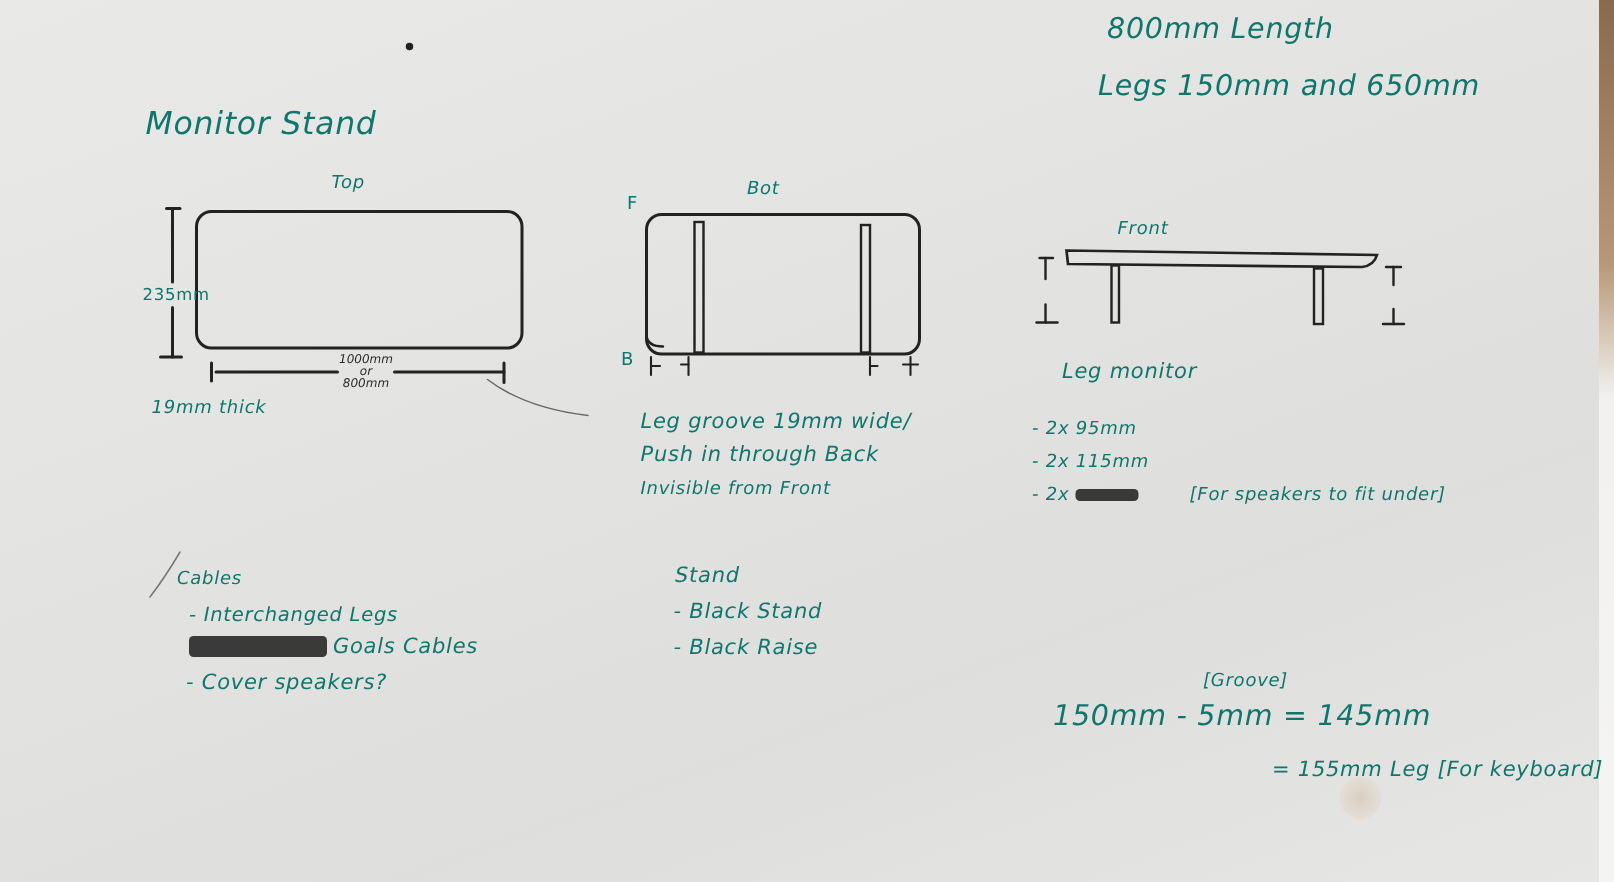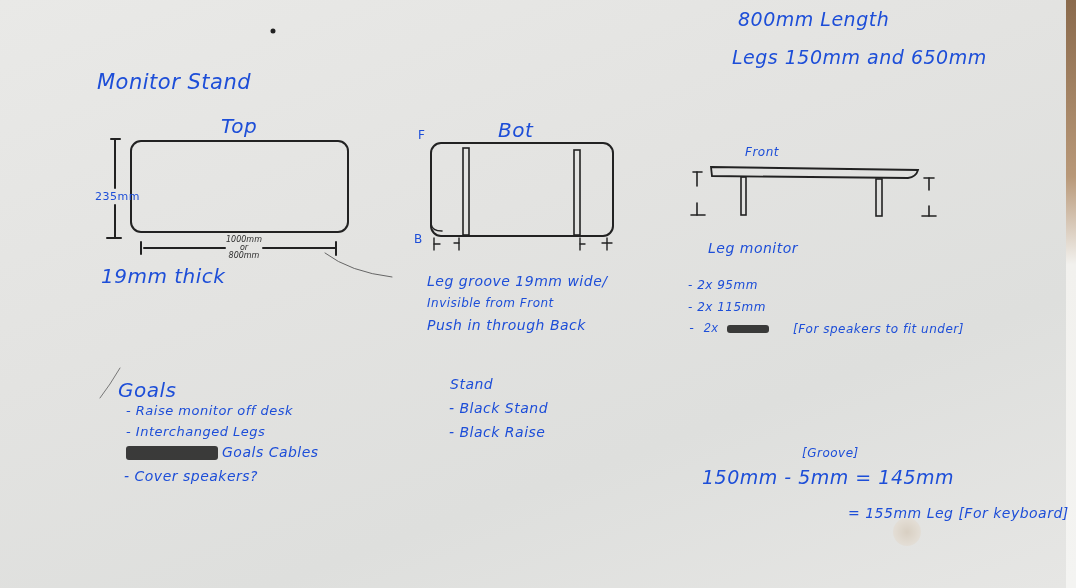--- a/index.html
+++ b/index.html
@@ -10,26 +10,26 @@
   }
   .paper {
     position: absolute; left: 0; top: 0; width: 1066px; height: 588px;
     background: linear-gradient(160deg, #e9e9e7 0%, #e3e3e1 40%, #dedfdd 70%, #e6e6e4 100%);
   }
   .desk-edge {
     position: absolute; left: 1066px; top: 0; width: 10px; height: 588px;
     background: linear-gradient(180deg, #8a6a4c 0%, #b89878 30%, #f2f1ee 45%, #f4f4f2 100%);
   }
   .hw {
-    position: absolute; color: #1d4ed8;
+    position: absolute; color: #0f766e;
     font-family: "DejaVu Sans", sans-serif; font-style: italic;
     white-space: nowrap; letter-spacing: 0.5px;
   }
   .t18 { font-size: 19px; }
-  .t16 { font-size: 20px; }
+  .t16 { font-size: 12px; }
   .t14 { font-size: 14px; }
   .t13 { font-size: 13px; }
   .t12 { font-size: 12px; }
   .t9  { font-size: 8px; }
   svg.sketch { position: absolute; left: 0; top: 0; }
   .scribble { display: inline-block; width: 92px; height: 14px; background: #1c1c1c; border-radius: 3px; vertical-align: middle; margin-right: 4px; opacity: .85; }
   .stain { position: absolute; left: 893px; top: 518px; width: 28px; height: 28px; border-radius: 50%; background: radial-gradient(circle, #d8cfc2 0%, #e2dcd3 60%, transparent 100%); }
   ul.list { list-style: none; margin: 0; padding: 0; }
   ul.list li { margin: 0; }
 </style>
@@ -106,37 +106,36 @@
   <div>or</div>
   <div>800mm</div>
 </div>
 <div class="hw t16" style="left:101px; top:264px;">19mm thick</div>
 
 <div class="hw t16" style="left:498px; top:118px;">Bot</div>
 <div class="hw t12" style="left:418px; top:128px; font-style:normal;">F</div>
 <div class="hw t12" style="left:414px; top:232px; font-style:normal;">B</div>
 <ul class="list" style="position:absolute; left:427px; top:270px;">
   <li class="hw t14" style="position:static; line-height:22px;">Leg groove 19mm wide/</li>
+  <li class="hw t14" style="position:static; line-height:22px;">Push in through Back</li>
   <li class="hw t12" style="position:static; line-height:22px;">Invisible from Front</li>
-  <li class="hw t14" style="position:static; line-height:22px;">Push in through Back</li>
 </ul>
 
 <div class="hw t12" style="left:745px; top:145px;">Front</div>
 
 <div class="hw t14" style="left:708px; top:240px;">Leg monitor</div>
 <ul class="list" style="position:absolute; left:688px; top:274px;">
   <li class="hw t12" style="position:static; line-height:22px;">- 2x 95mm</li>
   <li class="hw t12" style="position:static; line-height:22px;">- 2x 115mm</li>
-  <li class="hw t12" style="position:static; line-height:22px;font-family:Liberation Mono, monospace;"><span>- 2x</span> <span class="scribble" style="width:42px; height:8px;"></span></li>
+  <li class="hw t12" style="position:static; line-height:22px;"><span>- 2x</span> <span class="scribble" style="width:42px; height:8px;"></span></li>
 </ul>
 <div class="hw t12" style="left:793px; top:322px;">[For speakers to fit under]</div>
 
-<div class="hw t16" style="left:118px; top:378px;">Goals</div>
+<div class="hw t16" style="left:118px; top:378px;">Cables</div>
 <ul class="list" style="position:absolute; left:126px; top:400px;">
-  <li class="hw t13" style="position:static; line-height:21px;">- Raise monitor off desk</li>
   <li class="hw t13" style="position:static; line-height:21px;">- Interchanged Legs</li>
   <li class="hw t14" style="position:static; line-height:21px;"><span class="scribble"></span><span>Goals Cables</span></li>
   <li class="hw t14" style="position:static; line-height:26px; margin-left:-2px;">- Cover speakers?</li>
 </ul>
 
 <div class="hw t14" style="left:450px; top:376px;">Stand</div>
 <ul class="list" style="position:absolute; left:449px; top:396px;">
   <li class="hw t14" style="position:static; line-height:24px;">- Black Stand</li>
   <li class="hw t14" style="position:static; line-height:24px;">- Black Raise</li>
 </ul>

